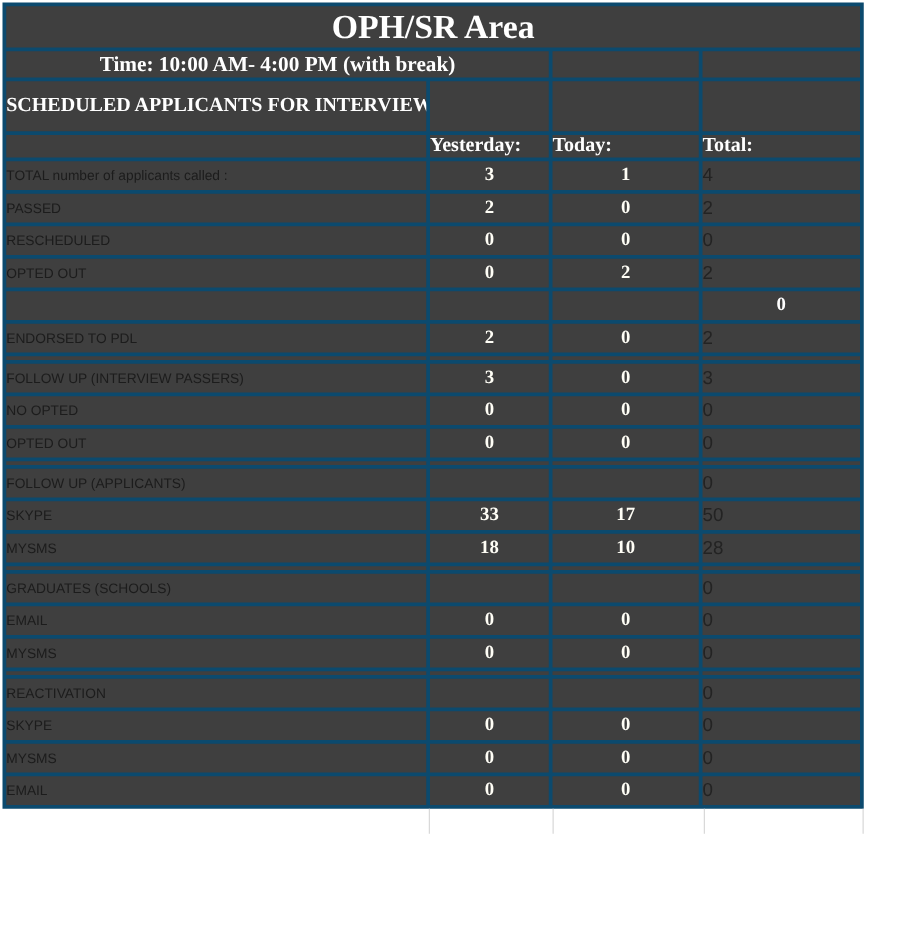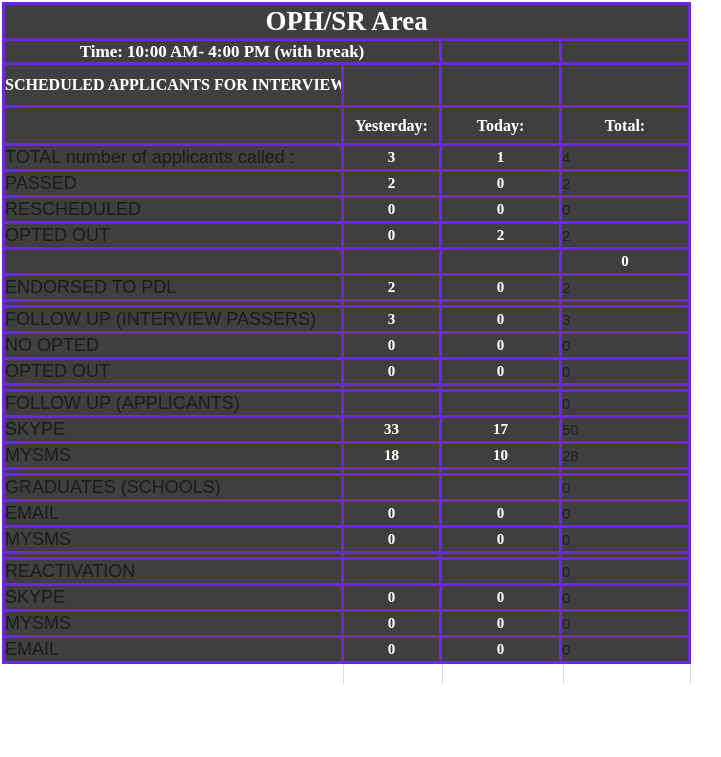--- a/index.html
+++ b/index.html
@@ -7,21 +7,21 @@
     background: #ffffff;
     width: 721px;
     font-family: "Liberation Sans", "DejaVu Sans", sans-serif;
   }
   .sheet { padding: 2px 0 0 2px; }
   table.grid {
     border-collapse: separate;
     border-spacing: 3px;
     table-layout: fixed;
     width: 689px;
-    background: #6d28d9;
+    background: #0c4a6e;
   }
   table.grid td {
     background: #3f3f3f;
     overflow: hidden;
     white-space: nowrap;
     padding: 0;
     vertical-align: middle;
   }
   td.title-cell {
     height: 33px;
@@ -45,31 +45,30 @@
     text-align: center;
     color: #ffffff;
     font-family: "Liberation Serif", "DejaVu Serif", serif;
     font-weight: bold;
     font-size: 16px;
     white-space: normal;
     line-height: 1.3;
     padding: 0 34px;
   }
   td.colhead-cell {
-    height: 35px;
-    text-align: center;
+    height: 18px;
     color: #ffffff;
     font-family: "Liberation Serif", "DejaVu Serif", serif;
     font-weight: bold;
     font-size: 16px;
   }
   td.label-cell {
     height: 23px;
     color: #1c1c1c;
-    font-size: 18px;
+    font-size: 11px;
     text-align: left;
     padding-left: 4px;
   }
   td.val-cell {
     height: 23px;
     text-align: center;
     color: #fffef6;
     font-family: "Liberation Serif", "DejaVu Serif", serif;
     font-weight: bold;
     font-size: 15px;

